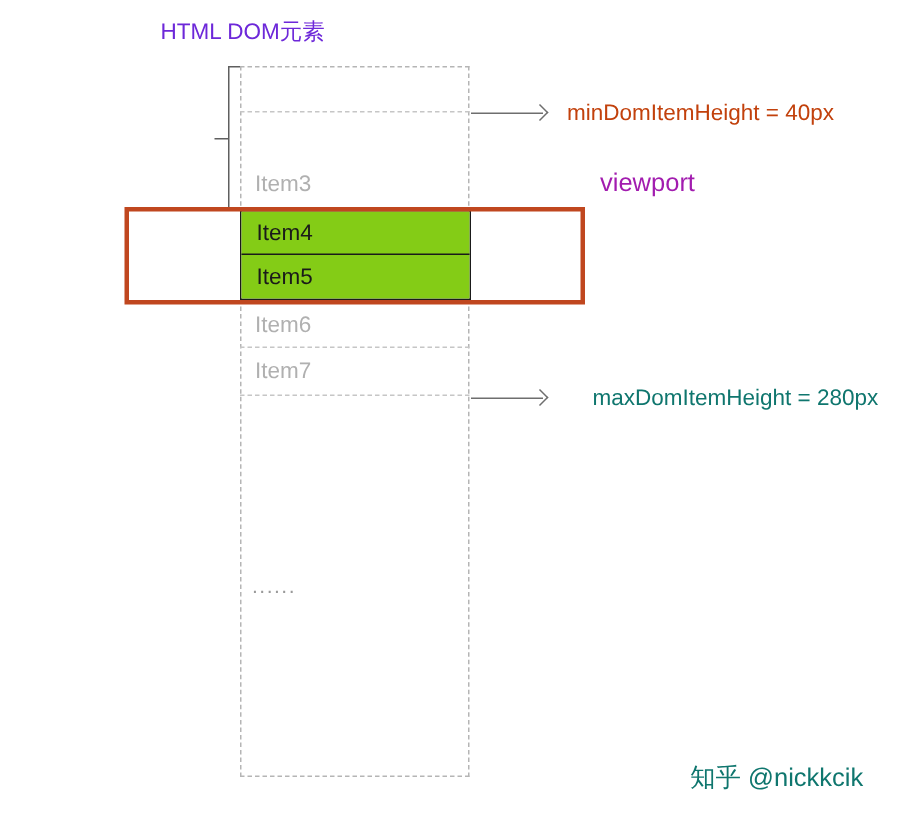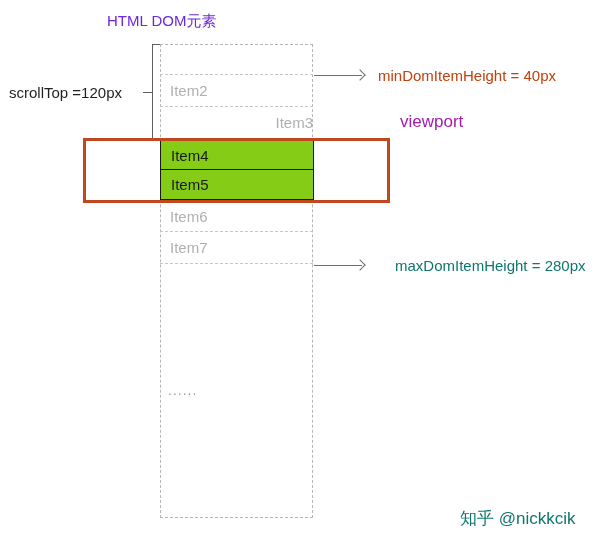--- a/index.html
+++ b/index.html
@@ -81,37 +81,35 @@
 </head>
 <body>
 
 <div class="stage">
 
   <div class="abs title">HTML DOM元素</div>
 
   <div class="abs dom-box"></div>
 
   <div class="abs row dashed" style="top:44px;height:31px;"></div>
-  <div class="abs row dashed" style="top:75px;height:32px;line-height:32px;">Item2</div>
-  <div class="abs row" style="top:107px;height:31px;line-height:31px;text-align:right;">Item3</div>
+  <div class="abs row" style="top:107px;height:31px;line-height:31px;">Item3</div>
   <div class="abs row dashed" style="top:202px;height:30px;line-height:30px;">Item6</div>
   <div class="abs row dashed" style="top:232px;height:32px;line-height:32px;">Item7</div>
 
   <div class="abs visible-box">
     <div class="visible-row first">Item4</div>
     <div class="visible-row">Item5</div>
   </div>
 
   <div class="abs viewport-rect"></div>
   <div class="abs viewport-label">viewport</div>
 
   <div class="abs line bracket-v"></div>
   <div class="abs line bracket-top"></div>
   <div class="abs line bracket-tick"></div>
-  <div class="abs scrolltop-label">scrollTop =120px</div>
 
   <div class="abs line arrow-line arrow-min"></div>
   <div class="abs chev chev-min"></div>
   <div class="abs min-label">minDomItemHeight = 40px</div>
 
   <div class="abs line arrow-line arrow-max"></div>
   <div class="abs chev chev-max"></div>
   <div class="abs max-label">maxDomItemHeight = 280px</div>
 
   <div class="abs ellipsis">......</div>

